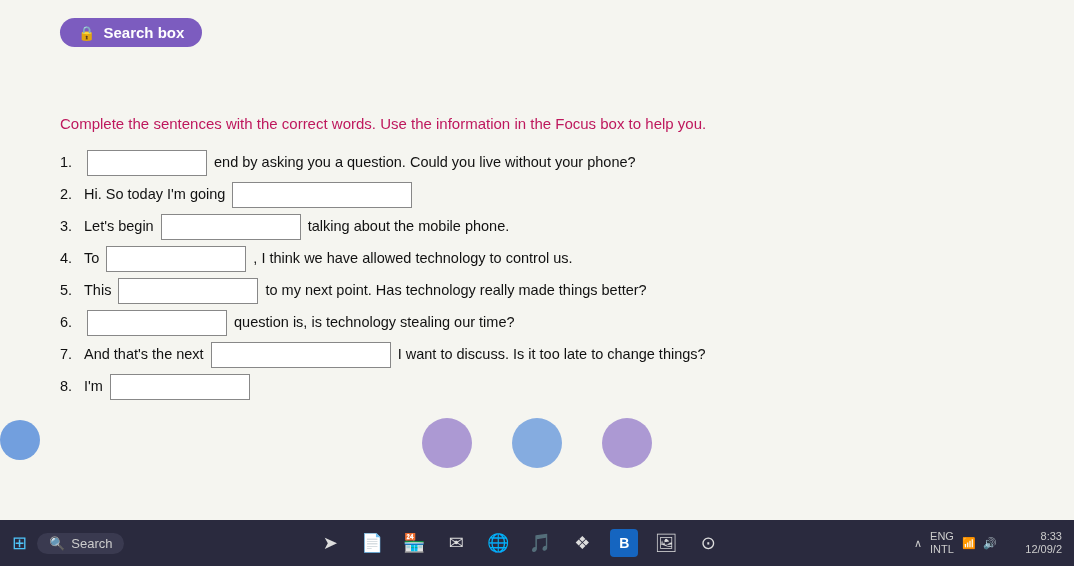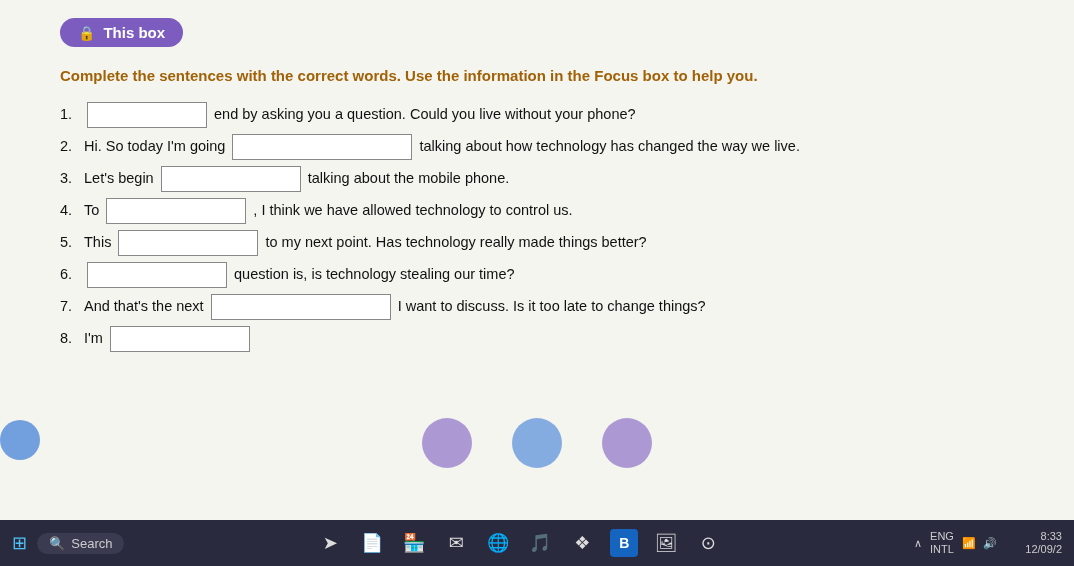--- a/index.html
+++ b/index.html
@@ -35,24 +35,25 @@
       margin-bottom: 18px;
       cursor: pointer;
     }
 
     .focus-box-btn .lock-icon {
       font-size: 14px;
     }
 
     .instruction {
       font-size: 15px;
-      font-weight: 700;
-      color: #a16207;
+      font-weight: 400;
+      color: #be185d;
       margin-bottom: 16px;
       line-height: 1.4;
+      margin-top: 48px;
     }
 
     .sentences {
       list-style: none;
       display: flex;
       flex-direction: column;
       gap: 6px;
     }
 
     .sentence-row {
@@ -202,36 +203,35 @@
     }
   </style>
 </head>
 <body>
 
 <div class="screen">
   <div class="left-circle"></div>
 
   <div class="focus-box-btn">
     <span class="lock-icon">🔒</span>
-    <span>This box</span>
+    <span>Search box</span>
   </div>
 
   <div class="instruction">Complete the sentences with the correct words. Use the information in the Focus box to help you.</div>
 
   <ul class="sentences">
     <li class="sentence-row">
       <span class="num">1.</span>
       <input class="fill-input narrow" type="text" value="" style="">
       <span>&nbsp;end by asking you a question. Could you live without your phone?</span>
     </li>
     <li class="sentence-row">
       <span class="num">2.</span>
       <span>Hi. So today I'm going&nbsp;</span>
       <input class="fill-input wide" type="text" value="" style="">
-      <span>&nbsp;talking about how technology has changed the way we live.</span>
     </li>
     <li class="sentence-row">
       <span class="num">3.</span>
       <span>Let's begin&nbsp;</span>
       <input class="fill-input" type="text" value="" style="">
       <span>&nbsp;talking about the mobile phone.</span>
     </li>
     <li class="sentence-row">
       <span class="num">4.</span>
       <span>To&nbsp;</span>

